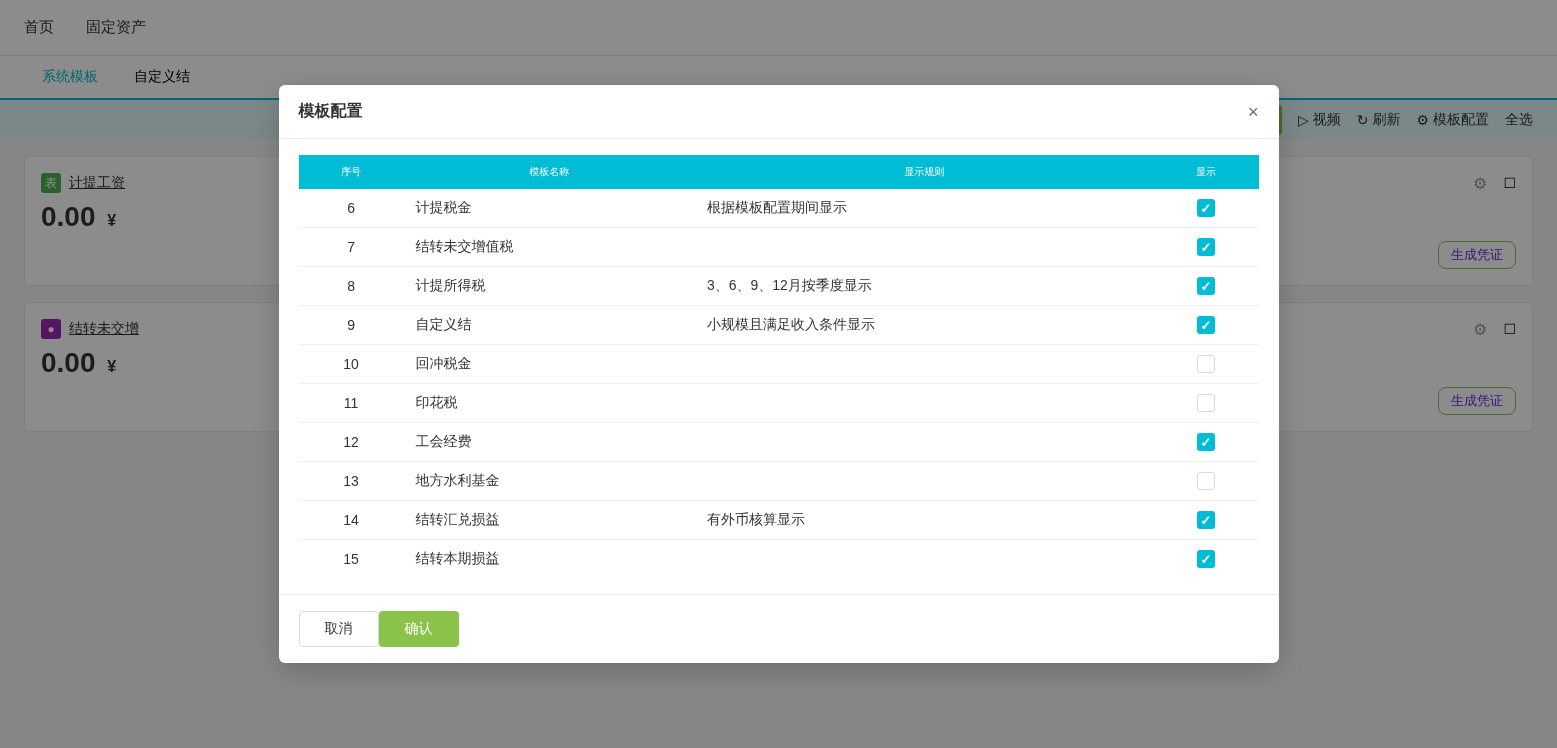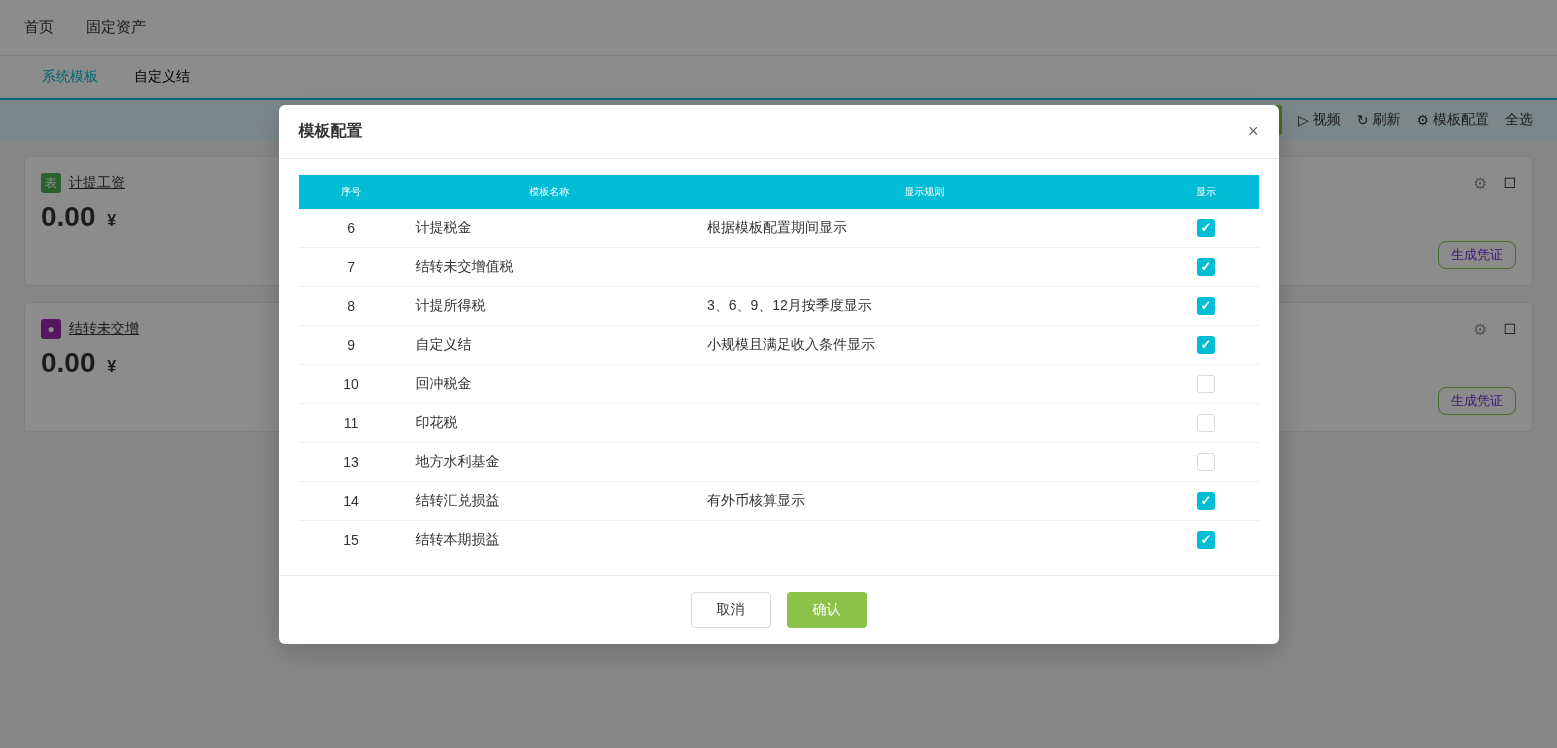--- a/index.html
+++ b/index.html
@@ -214,22 +214,20 @@
       line-height: 1;
     }
     .modal-body {
       flex: 1;
       overflow: auto;
       padding: 0 20px 16px;
     }
     .modal-footer {
       padding: 16px 20px;
       display: flex;
-      justify-content: center;
-      gap: 16px;
       border-top: 1px solid #e8e8e8;
     }
     .btn-cancel {
       border: 1px solid #d9d9d9;
       background: #fff;
       color: #333;
       padding: 8px 24px;
       border-radius: 4px;
       cursor: pointer;
       font-size: 14px;
@@ -462,20 +460,30 @@
                 <td>11</td>
                 <td>印花税</td>
                 <td></td>
                 <td>
                   <div style="display: flex; justify-content: center; align-items: center;">
                     <span class="cb-unchecked"></span>
                   </div>
                 </td>
               </tr>
               <tr>
+                <td>12</td>
+                <td>工会经费</td>
+                <td></td>
+                <td>
+                  <div style="display: flex; justify-content: center; align-items: center;">
+                    <span class="cb-checked"></span>
+                  </div>
+                </td>
+              </tr>
+              <tr>
                 <td>13</td>
                 <td>地方水利基金</td>
                 <td></td>
                 <td>
                   <div style="display: flex; justify-content: center; align-items: center;">
                     <span class="cb-unchecked"></span>
                   </div>
                 </td>
               </tr>
               <tr>

